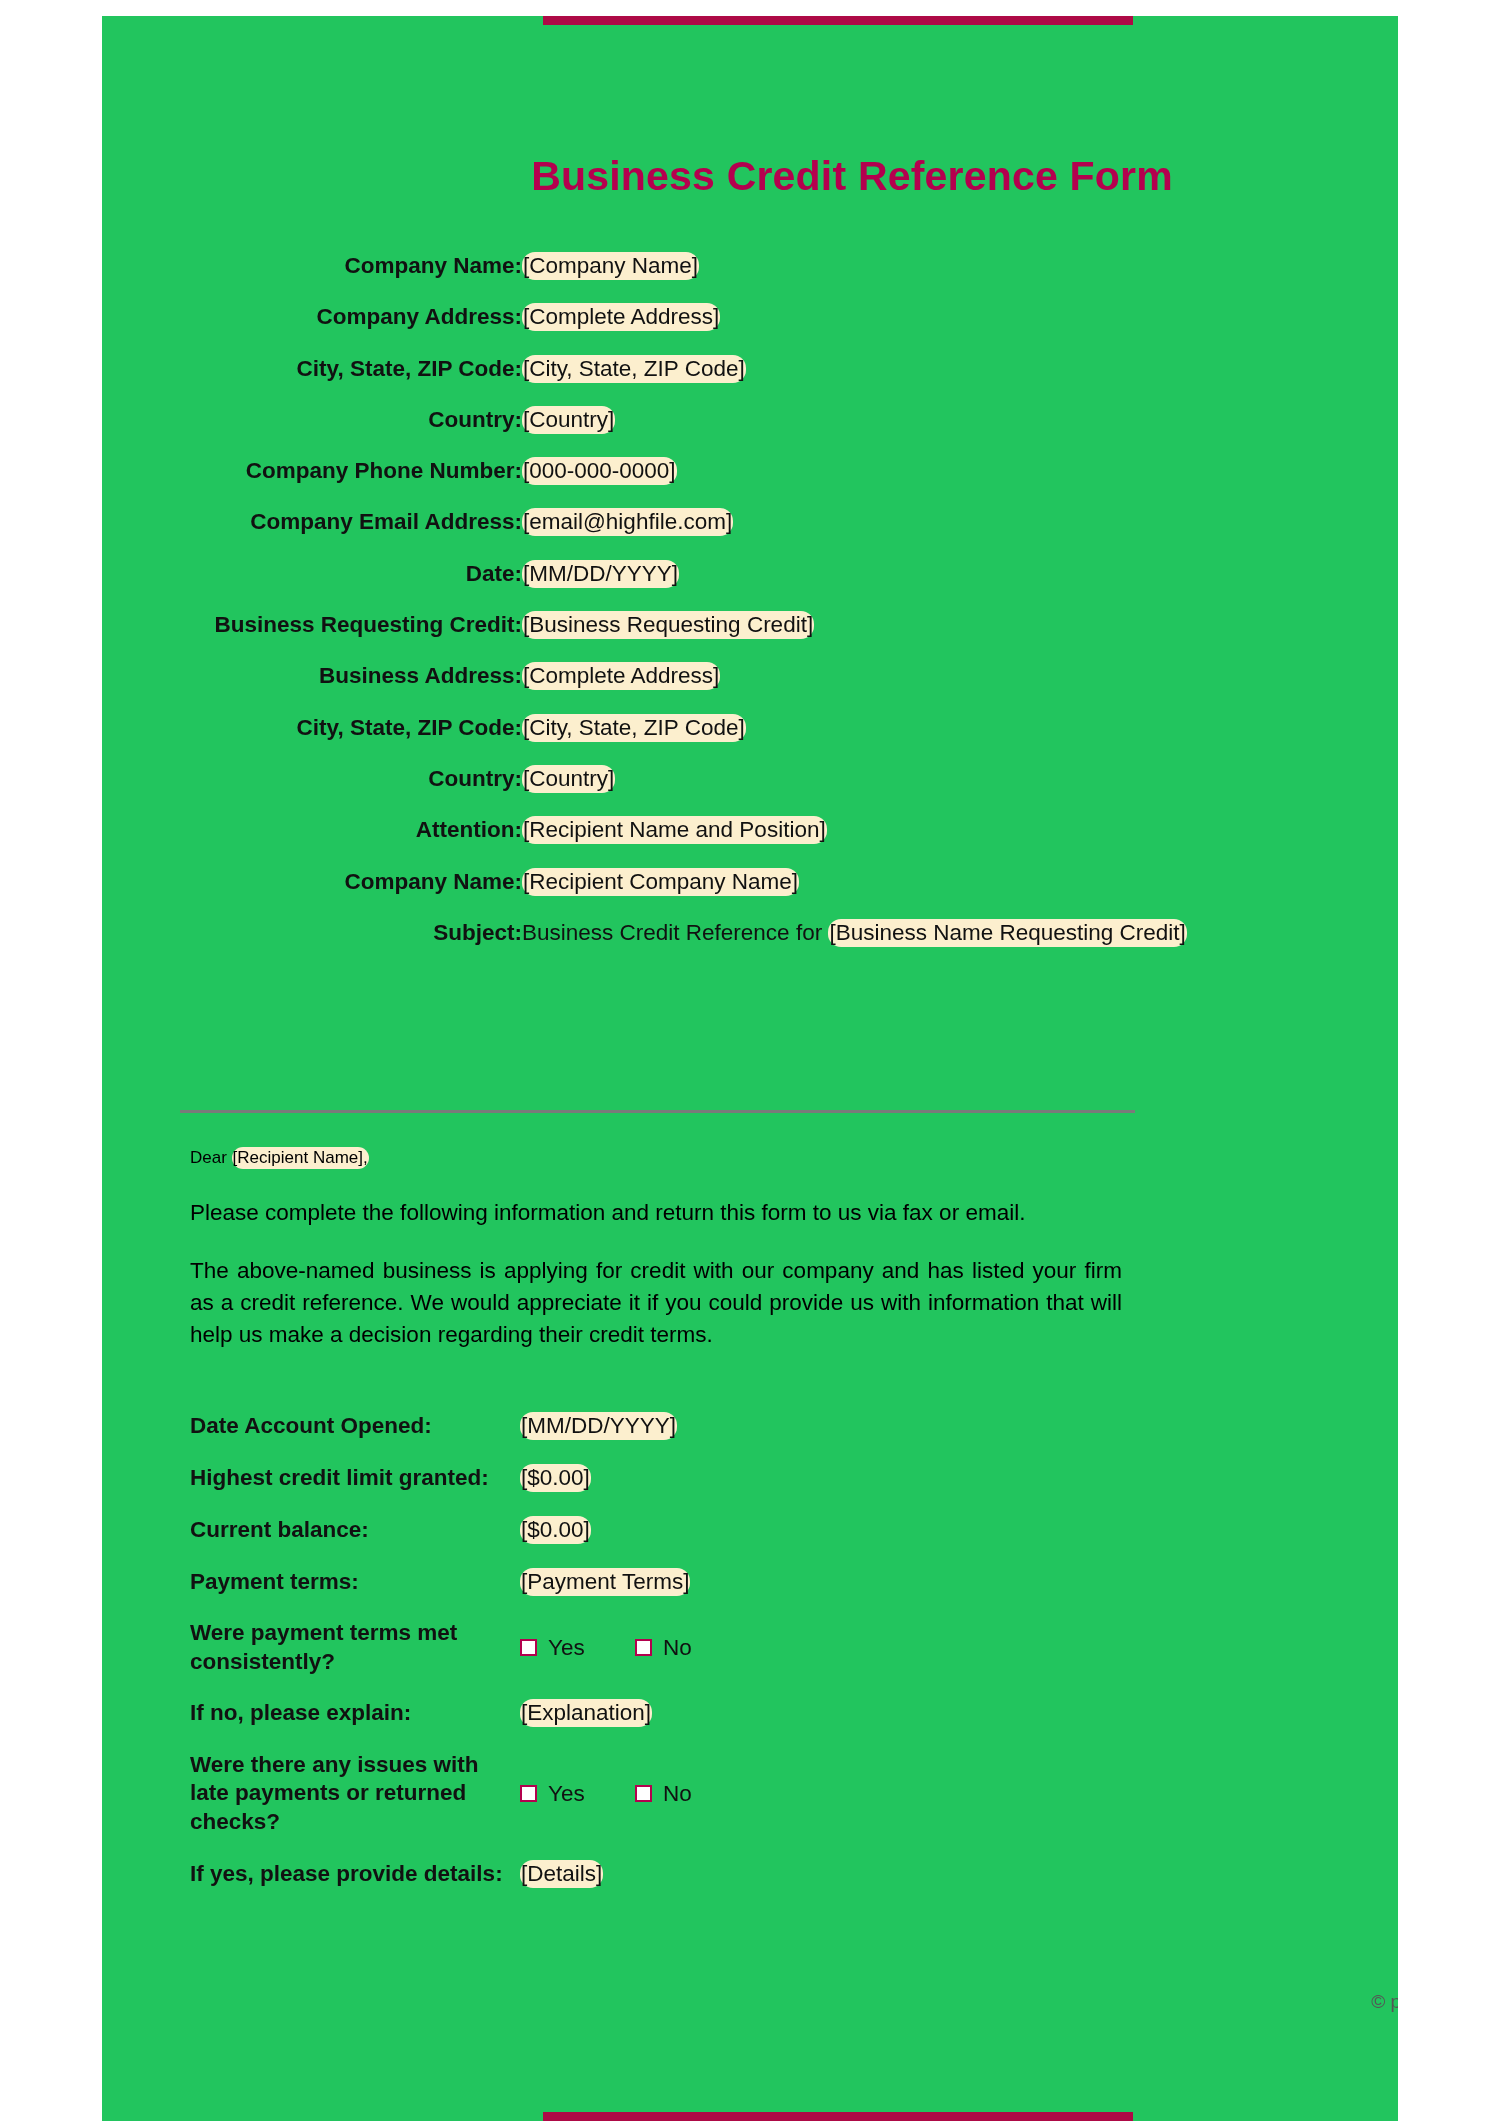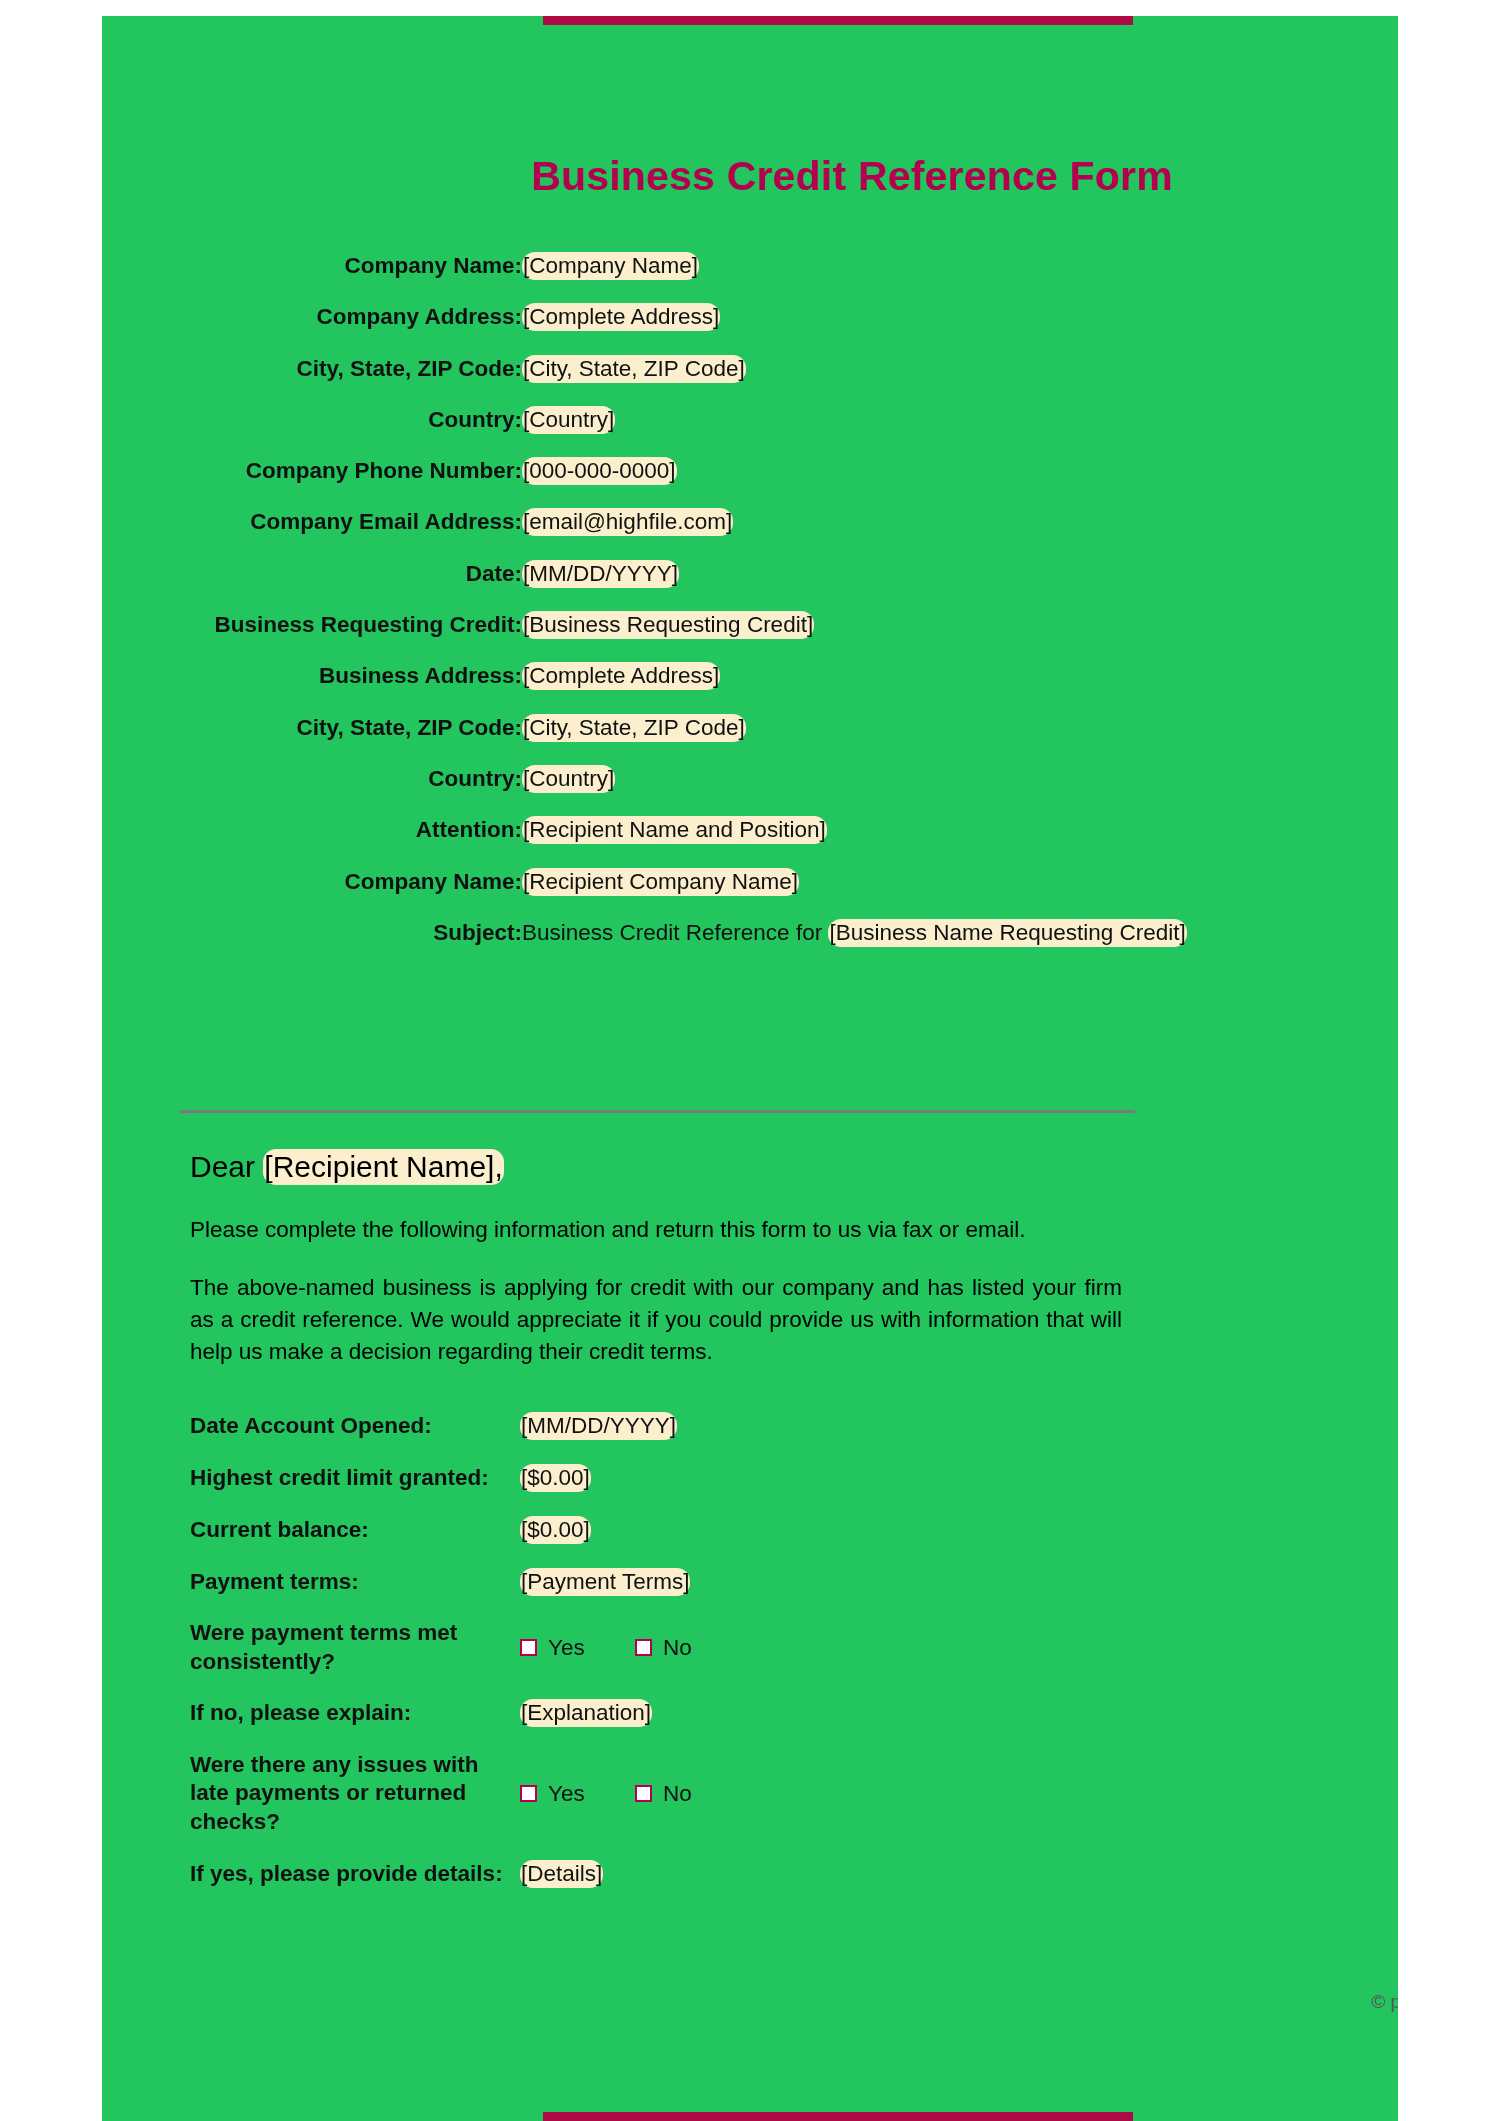--- a/index.html
+++ b/index.html
@@ -94,21 +94,21 @@
   }
 
   
   .letter {
     position: absolute;
     left: 88px;
     top: 1131px;
     width: 932px;
   }
   .greeting {
-    font-size: 30px;
+    font-size: 17px;
     line-height: 1.3;
     margin-bottom: 28px;
   }
   .para {
     font-size: 22.5px;
     line-height: 1.42;
     text-align: justify;
     margin-bottom: 26px;
   }
   .para.last { text-align: left; }

